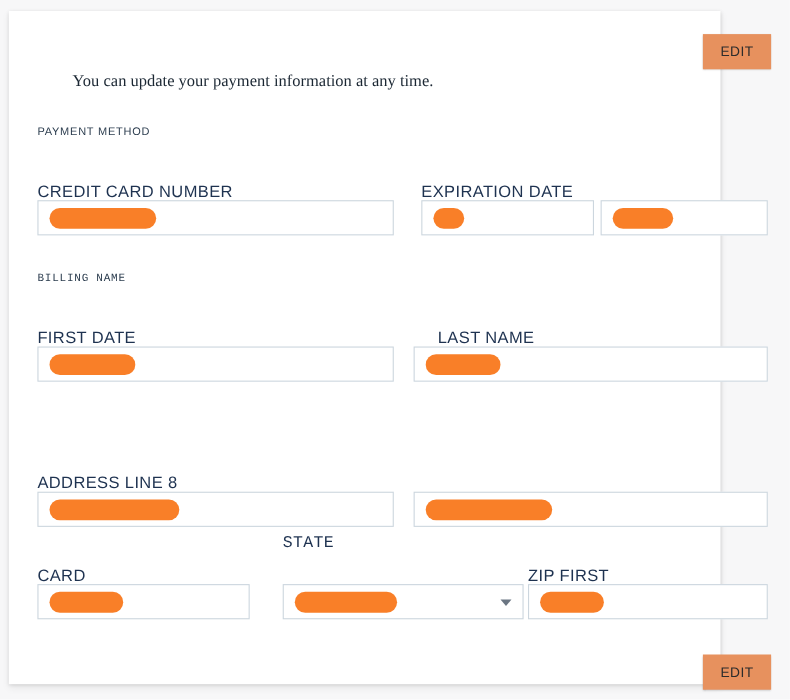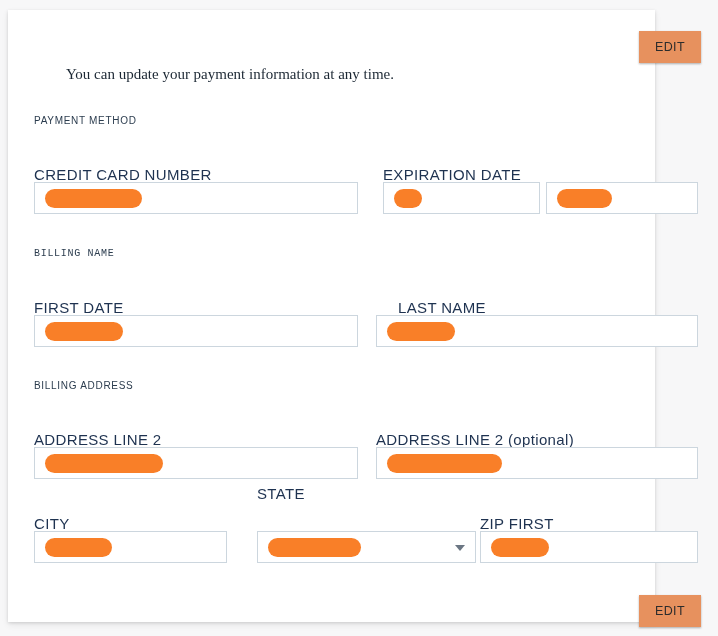--- a/index.html
+++ b/index.html
@@ -144,38 +144,36 @@
     <div class="field-label" style="left:26px; top:289px;">FIRST DATE</div>
     <div class="input" style="left:26px; top:305px; width:324px;">
       <span class="pill" style="width:78px;"></span>
     </div>
 
     <div class="field-label" style="left:368px; top:289px;margin-left:22px;">LAST NAME</div>
     <div class="input" style="left:368px; top:305px; width:322px;">
       <span class="pill" style="width:68px;"></span>
     </div>
 
-    <div class="section-title" style="left:26px; top:370px;">BILLING ADDRESS</div>
 
-    <div class="field-label" style="left:26px; top:421px;">ADDRESS LINE 2</div>
+    <div class="field-label" style="left:26px; top:421px;">ADDRESS LINE 8</div>
     <div class="input" style="left:26px; top:437px; width:324px;">
       <span class="pill" style="width:118px;"></span>
     </div>
 
-    <div class="field-label" style="left:368px; top:421px;">ADDRESS LINE 2 (optional)</div>
     <div class="input" style="left:368px; top:437px; width:322px;">
       <span class="pill" style="width:115px;"></span>
     </div>
 
-    <div class="field-label" style="left:26px; top:505px;">CITY</div>
+    <div class="field-label" style="left:26px; top:505px;">CARD</div>
     <div class="input" style="left:26px; top:521px; width:193px;">
       <span class="pill" style="width:67px;"></span>
     </div>
 
-    <div class="field-label" style="left:249px; top:475px;">STATE</div>
+    <div class="field-label" style="left:249px; top:475px;font-family:Liberation Mono, monospace;">STATE</div>
     <div class="input" style="left:249px; top:521px; width:219px;">
       <span class="pill" style="width:93px;"></span>
       <span class="chevron"></span>
     </div>
 
     <div class="field-label" style="left:472px; top:505px;">ZIP FIRST</div>
     <div class="input" style="left:472px; top:521px; width:218px;">
       <span class="pill" style="width:58px;"></span>
     </div>
 

